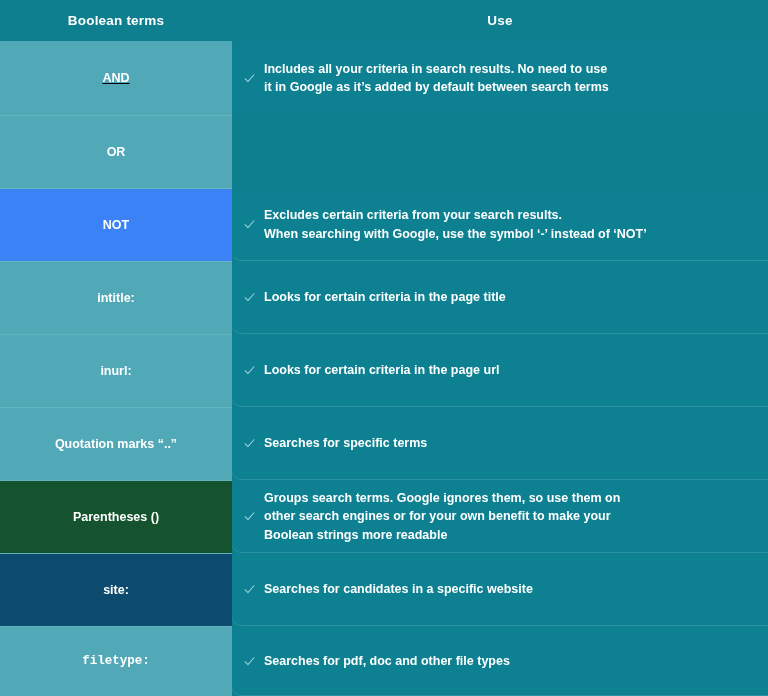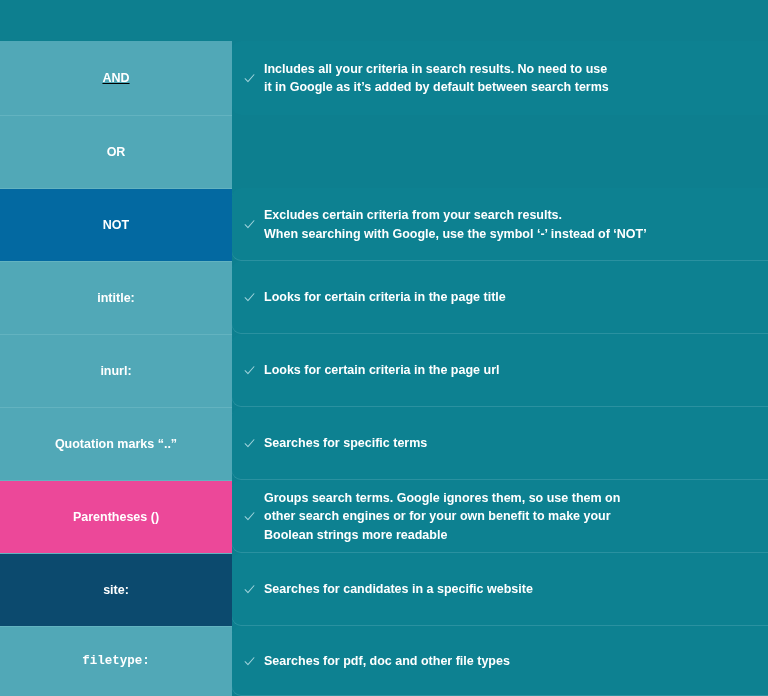--- a/index.html
+++ b/index.html
@@ -130,20 +130,24 @@
     font-weight: bold;
     line-height: 1.45;
     white-space: pre-line;
   }
 </style>
 </head>
 <body style="background: rgb(13, 127, 143);">
 
 <div class="table" style="background: rgb(13, 127, 143);">
 
+  <div class="thead">
+    <div class="th th-terms" style="color: rgb(255, 255, 255);">Boolean terms</div>
+    <div class="th th-use" style="color: rgb(255, 255, 255);">Use</div>
+  </div>
 
   <div class="tbody" id="tbody">
       <div class="row" style="height: 74px;">
         <div class="cell-term" style="background: rgb(81, 168, 183); text-decoration: underline;">
           <div class="term-label" style="color: rgb(255, 255, 255);">AND</div>
         </div>
         <div class="cell-use" style="background: rgb(13, 129, 145);">
           <div class="use-inner">
             <span class="check-icon" style="color: rgb(159, 211, 219);">
               <svg width="11" height="11" viewBox="0 0 12 12" aria-hidden="true">
@@ -154,21 +158,21 @@
 it in Google as it’s added by default between search terms</div>
           </div>
         </div>
       </div>
       <div class="row" style="height: 73px;">
         <div class="cell-term" style="background: rgb(81, 168, 183);">
           <div class="term-label" style="color: rgb(255, 255, 255);">OR</div>
         </div>
       </div>
       <div class="row" style="height: 73px;">
-        <div class="cell-term" style="background: #0369a1;">
+        <div class="cell-term" style="background: #3b82f6;">
           <div class="term-label" style="color: rgb(255, 255, 255);">NOT</div>
         </div>
         <div class="cell-use" style="background: rgb(13, 129, 145);">
           <div class="use-inner">
             <span class="check-icon" style="color: rgb(159, 211, 219);">
               <svg width="11" height="11" viewBox="0 0 12 12" aria-hidden="true">
                 <path d="M1.2 6.2 L4.3 9.4 L10.8 1.9" fill="none" stroke="currentColor" stroke-width="1.1" stroke-linecap="round" stroke-linejoin="round"></path>
               </svg>
             </span>
             <div class="use-text" style="color: rgb(255, 255, 255);">Excludes certain criteria from your search results.
@@ -215,21 +219,21 @@
             <span class="check-icon" style="color: rgb(159, 211, 219);">
               <svg width="11" height="11" viewBox="0 0 12 12" aria-hidden="true">
                 <path d="M1.2 6.2 L4.3 9.4 L10.8 1.9" fill="none" stroke="currentColor" stroke-width="1.1" stroke-linecap="round" stroke-linejoin="round"></path>
               </svg>
             </span>
             <div class="use-text" style="color: #ffffff;">Searches for specific terms</div>
           </div>
         </div>
       </div>
       <div class="row" style="height: 73px;">
-        <div class="cell-term" style="background: #ec4899;">
+        <div class="cell-term" style="background: #14532d;">
           <div class="term-label" style="color: rgb(255, 255, 255);">Parentheses ()</div>
         </div>
         <div class="cell-use" style="background: rgb(13, 129, 145);">
           <div class="use-inner">
             <span class="check-icon" style="color: rgb(159, 211, 219);">
               <svg width="11" height="11" viewBox="0 0 12 12" aria-hidden="true">
                 <path d="M1.2 6.2 L4.3 9.4 L10.8 1.9" fill="none" stroke="currentColor" stroke-width="1.1" stroke-linecap="round" stroke-linejoin="round"></path>
               </svg>
             </span>
             <div class="use-text" style="color: rgb(255, 255, 255);">Groups search terms. Google ignores them, so use them on

